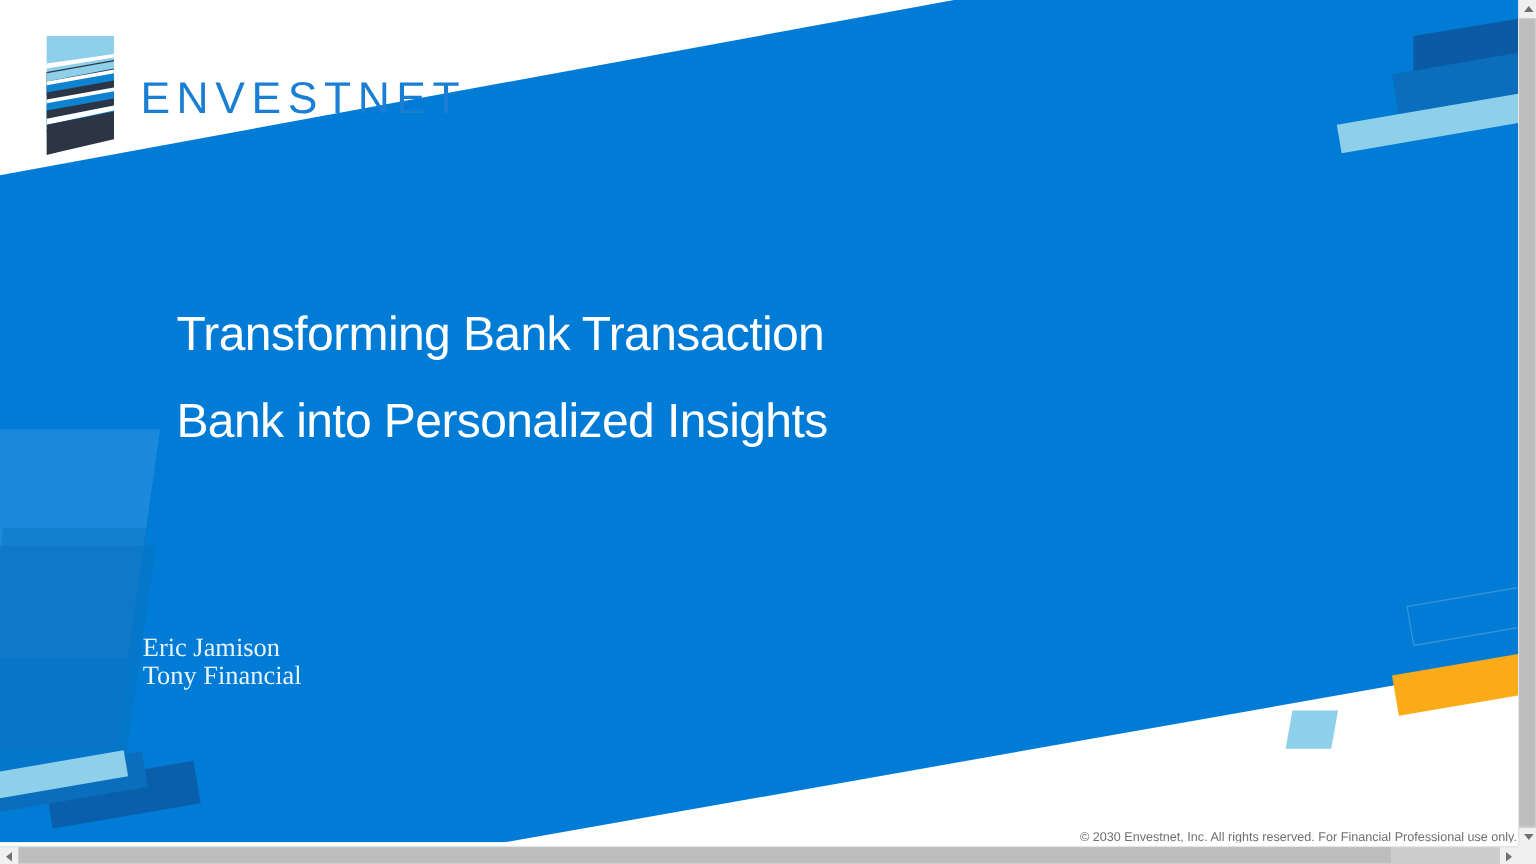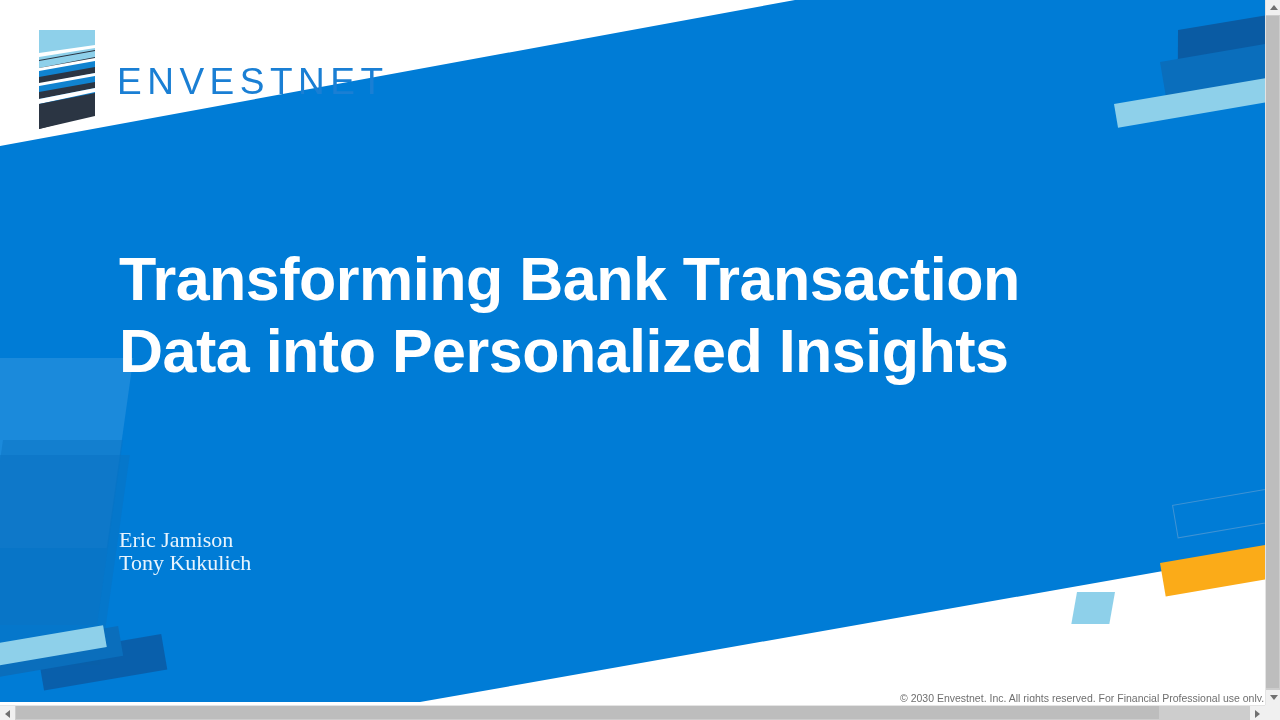--- a/index.html
+++ b/index.html
@@ -133,25 +133,26 @@
     font-weight:400;
     letter-spacing:5.5px;
     line-height:1;
     white-space:nowrap;
   }
 
   
   #title-block { position:absolute; left:119px; top:243px; width:1000px; }
   .title-line {
     color:#ffffff;
-    font-size:61px;
-    font-weight:700;
+    font-size:40px;
+    font-weight:400;
     line-height:72px;
     letter-spacing:-0.5px;
     white-space:nowrap;
+    margin-left:28px;
   }
 
   
   #presenters { position:absolute; left:119px; top:529px;font-family:Liberation Serif, serif; }
   .presenter {
     color:#e8f4fd;
     font-size:22px;
     font-weight:400;
     line-height:22.5px;
     white-space:nowrap;
@@ -261,26 +262,26 @@
             <polygon points="6,62 62,52 62,58 6,69" fill="#2b3543"></polygon>
             <polygon points="6,69 62,58 62,62 6,74" fill="#ffffff"></polygon>
             <polygon points="6,74 62,63 62,84 6,99" fill="#2b3543"></polygon>
           </svg>
         </span>
         <span id="logo-word">ENVESTNET</span>
       </div>
 
       <div id="title-block">
         <div class="title-line">Transforming Bank Transaction</div>
-        <div class="title-line">Data into Personalized Insights</div>
+        <div class="title-line">Bank into Personalized Insights</div>
       </div>
 
       <div id="presenters">
         <div class="presenter">Eric Jamison</div>
-        <div class="presenter">Tony Kukulich</div>
+        <div class="presenter">Tony Financial</div>
       </div>
 
       <div id="footer">© 2030 Envestnet, Inc. All rights reserved. For Financial Professional use only.</div>
 
     </div>
   </div>
 
   <div id="vscroll">
     <div class="sb-btn" style="top:0;left:0;">
       <span class="arrow arrow-up"></span>

